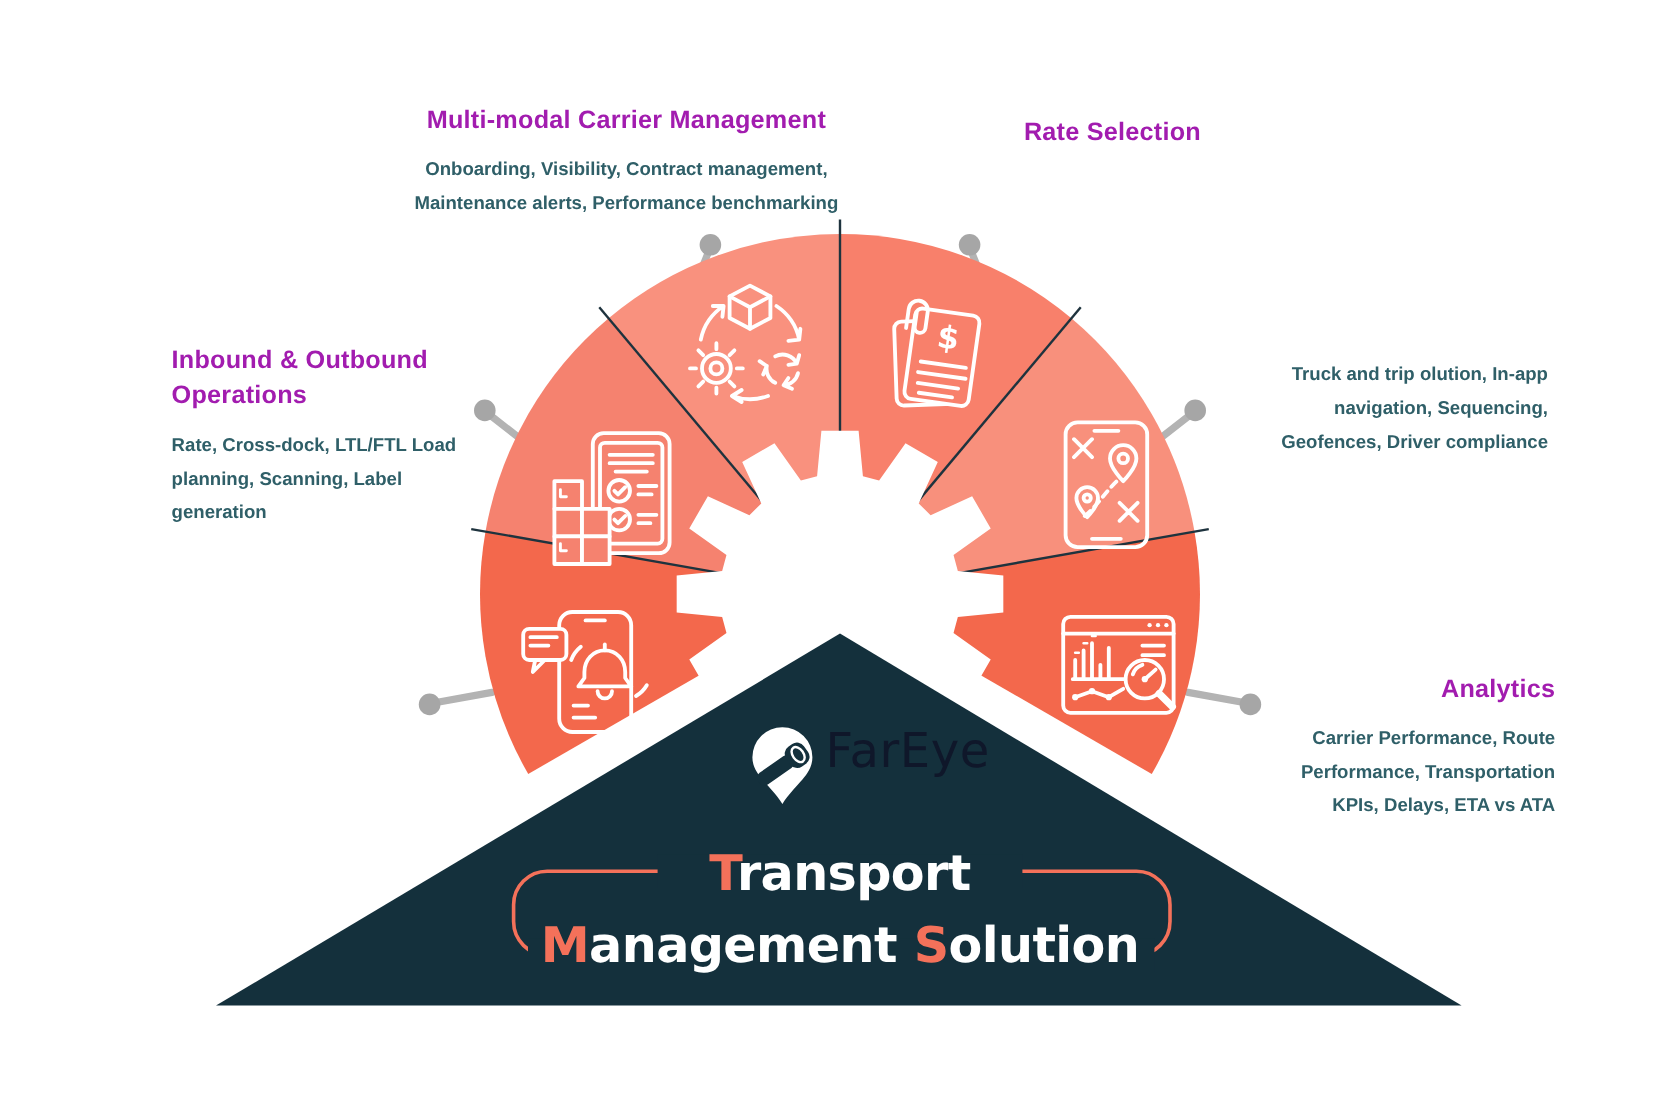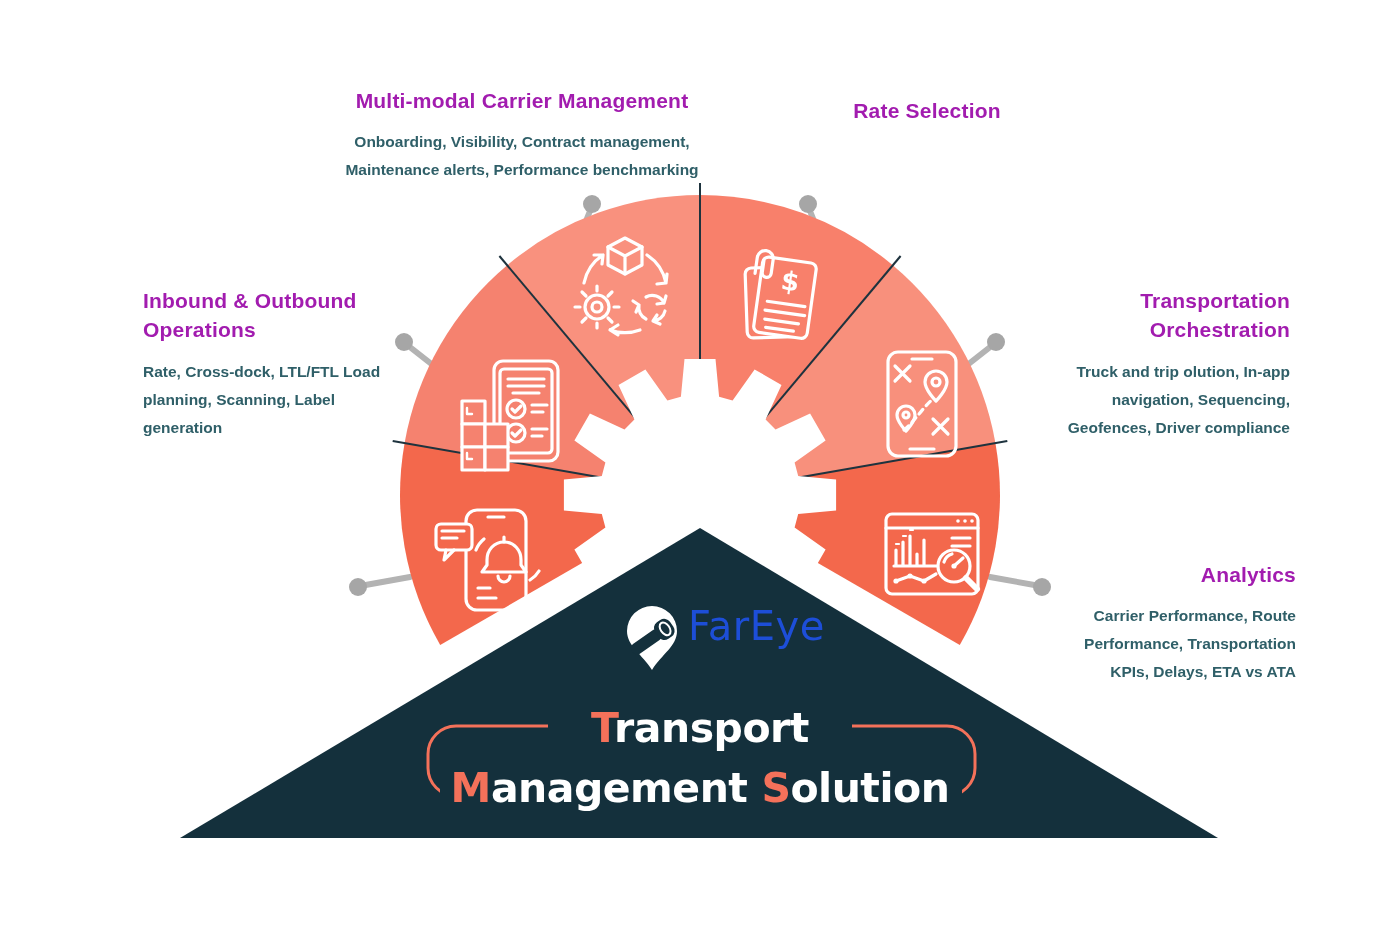--- a/index.html
+++ b/index.html
@@ -3,21 +3,21 @@
 <meta charset="utf-8">
 <style>
   html,body{margin:0;padding:0;background:#fff;width:1400px;height:933px;overflow:hidden;}
   .canvas{position:relative;width:1400px;height:933px;background:#fff;font-family:"Liberation Sans",sans-serif;}
   svg.wheel{position:absolute;left:0;top:0;}
   .block{position:absolute;}
   .seg-heading{font:700 21px/1.4 "Liberation Sans",sans-serif;color:#a21caf;letter-spacing:.2px;white-space:pre-line;}
   .seg-desc{font:700 15.5px/1.8 "Liberation Sans",sans-serif;color:#2F5F68;white-space:pre-line;margin-top:13px;}
   .align-c{text-align:center;} .align-l{text-align:left;} .align-r{text-align:right;}
   .brand{position:absolute;left:0;top:606px;width:1400px;display:flex;align-items:center;justify-content:center;gap:10px;}
-  .brand-name{font:400 40px/1 "DejaVu Sans",sans-serif;color:#1d4ed8;letter-spacing:.5px;}
+  .brand-name{font:400 40px/1 "DejaVu Sans",sans-serif;color:#0f172a;letter-spacing:.5px;}
   .tms-line{position:absolute;left:0;width:1400px;text-align:center;color:#fff;
             font:700 41px/1 "DejaVu Sans",sans-serif;letter-spacing:-.5px;}
   .tms-line1{top:708px;} .tms-line2{top:768px;}
   .t-accent{color:#F4715A;}
   .w{display:inline-block;margin:0 7px;}
   .w span{display:inline;}
 </style>
 </head>
 <body>
 
@@ -194,22 +194,20 @@
 
   <div class="block align-l" style="left:118px;top:286px;width:262px;margin-left:25px;">
     <div class="seg-heading">Inbound &amp; Outbound
 Operations</div>
     <div class="seg-desc">Rate, Cross-dock, LTL/FTL Load
 planning, Scanning, Label
 generation</div>
   </div>
 
   <div class="block align-r" style="left:1010px;top:286px;width:280px;">
-    <div class="seg-heading">Transportation
-Orchestration</div>
     <div class="seg-desc">Truck and trip olution, In-app
 navigation, Sequencing,
 Geofences, Driver compliance</div>
   </div>
 
 
   <div class="block align-r" style="left:1016px;top:560px;width:280px;">
     <div class="seg-heading">Analytics</div>
     <div class="seg-desc">Carrier Performance, Route
 Performance, Transportation

